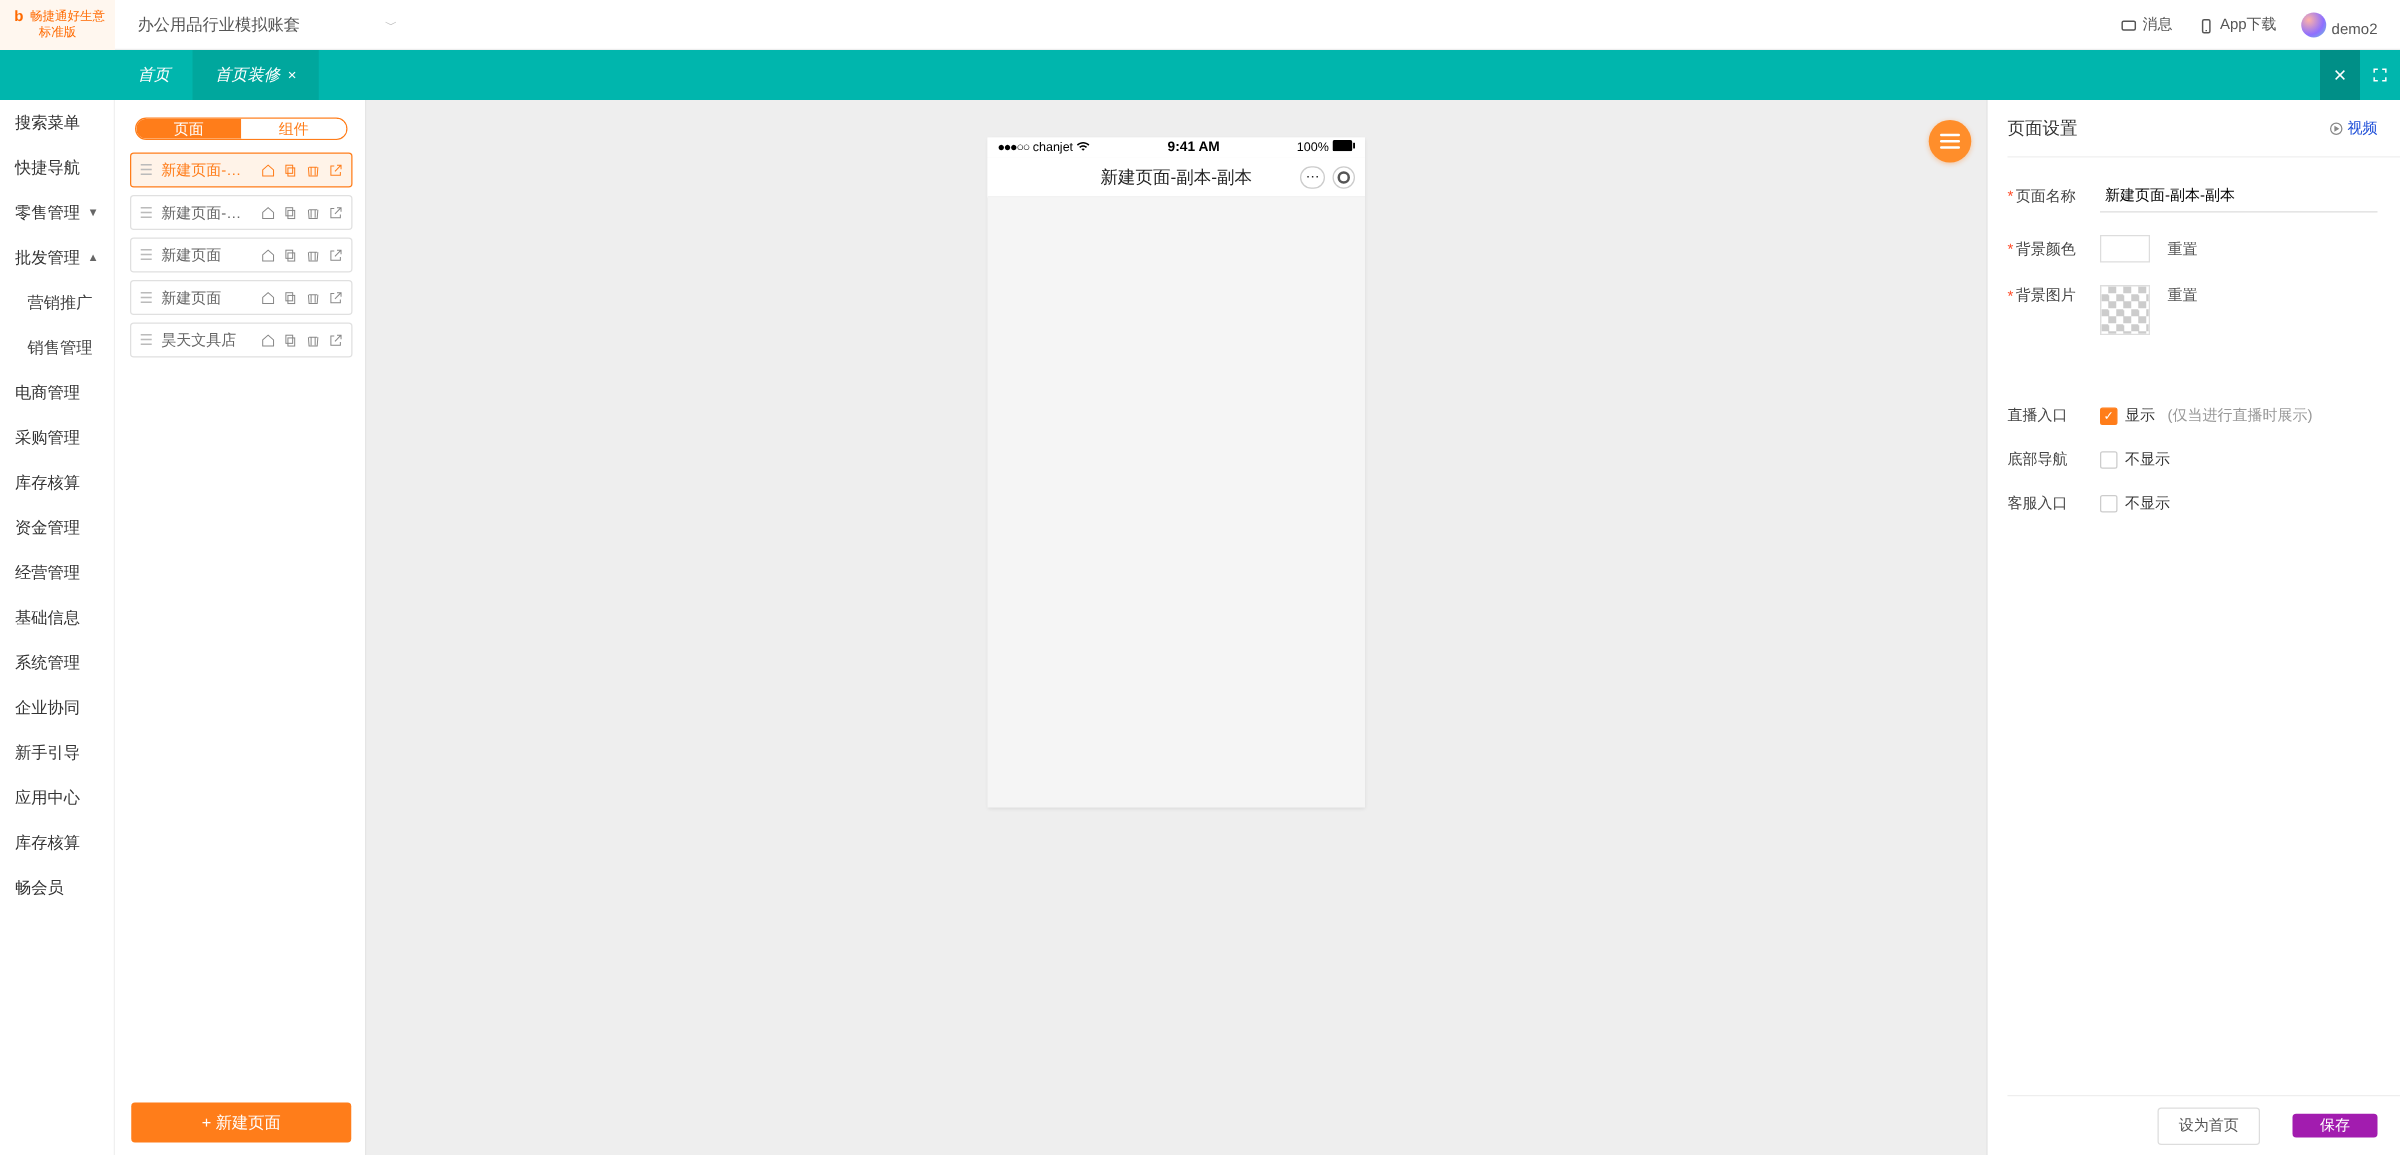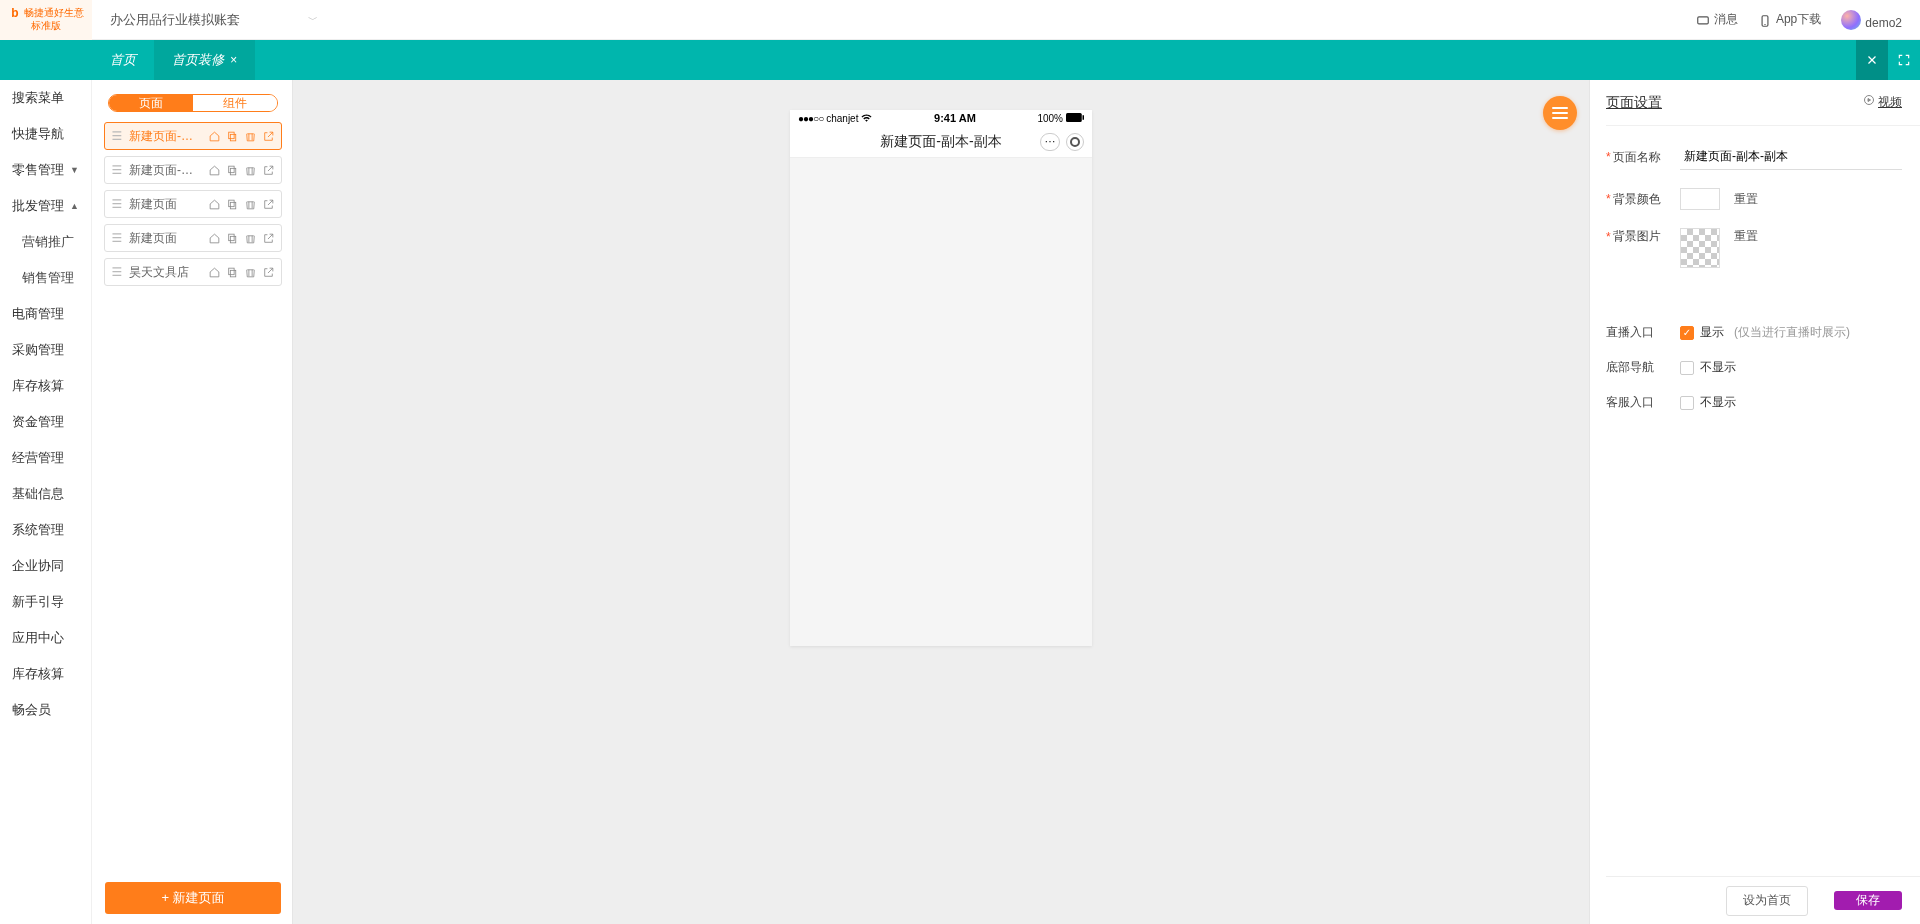--- a/index.html
+++ b/index.html
@@ -70,23 +70,23 @@
 .target::after { content: ""; width: 6px; height: 6px; border: 2px solid #555; border-radius: 50%; }
 
 .fab { position: absolute; top: 16px; right: 12px; width: 34px; height: 34px; border-radius: 50%; background: #ff8e2b; display: flex; align-items: center; justify-content: center; cursor: pointer; box-shadow: 0 1px 4px rgba(255,125,26,0.4); }
 .fab-line { width: 16px; height: 2px; background: #fff; border-radius: 1px; position: relative; }
 .fab-line::before, .fab-line::after { content: ""; position: absolute; left: 0; width: 16px; height: 2px; background: #fff; border-radius: 1px; }
 .fab-line::before { top: -5px; }
 .fab-line::after { bottom: -5px; }
 
 
 .settings { width: 330px; padding: 0 0 0 16px; display: flex; flex-direction: column; }
-.settings-head { height: 46px; display: flex; align-items: center; justify-content: space-between; padding-right: 18px; border-bottom: 1px solid #f0f0f0; text-decoration: underline; }
+.settings-head { height: 46px; display: flex; align-items: center; justify-content: space-between; padding-right: 18px; border-bottom: 1px solid #f0f0f0; }
 .settings-title { font-size: 14px; color: #333; }
-.video-link { font-size: 12px; color: #404040; display: flex; gap: 3px; cursor: pointer; }
+.video-link { font-size: 12px; color: #1d4ed8; display: flex; align-items: center; gap: 3px; cursor: pointer; }
 .form { padding-top: 18px; display: flex; flex-direction: column; gap: 18px; }
 .form-row { display: flex; align-items: center; gap: 14px; }
 .req { color: #ff4d2a; margin-right: 2px; }
 .flabel { width: 60px; font-size: 12px; color: #444; display: flex; align-items: center; }
 .finput { flex: 1; height: 26px; border: none; border-bottom: 1px solid #ddd; font-size: 12px; padding: 2px 4px; margin-right: 18px; outline: none; }
 .color-swatch { width: 40px; height: 22px; border: 1px solid #ddd; background: #fff; }
 .reset-link { font-size: 12px; color: #555; cursor: pointer; }
 .img-swatch { width: 40px; height: 40px; border: 1px solid #ddd; background: repeating-conic-gradient(#ccc 0 25%, #fff 0 50%) 0 0/12px 12px; }
 .check-row { display: flex; align-items: center; gap: 6px; }
 .chk { width: 14px; height: 14px; border: 1px solid #ccc; border-radius: 2px; display: inline-flex; align-items: center; justify-content: center; }

